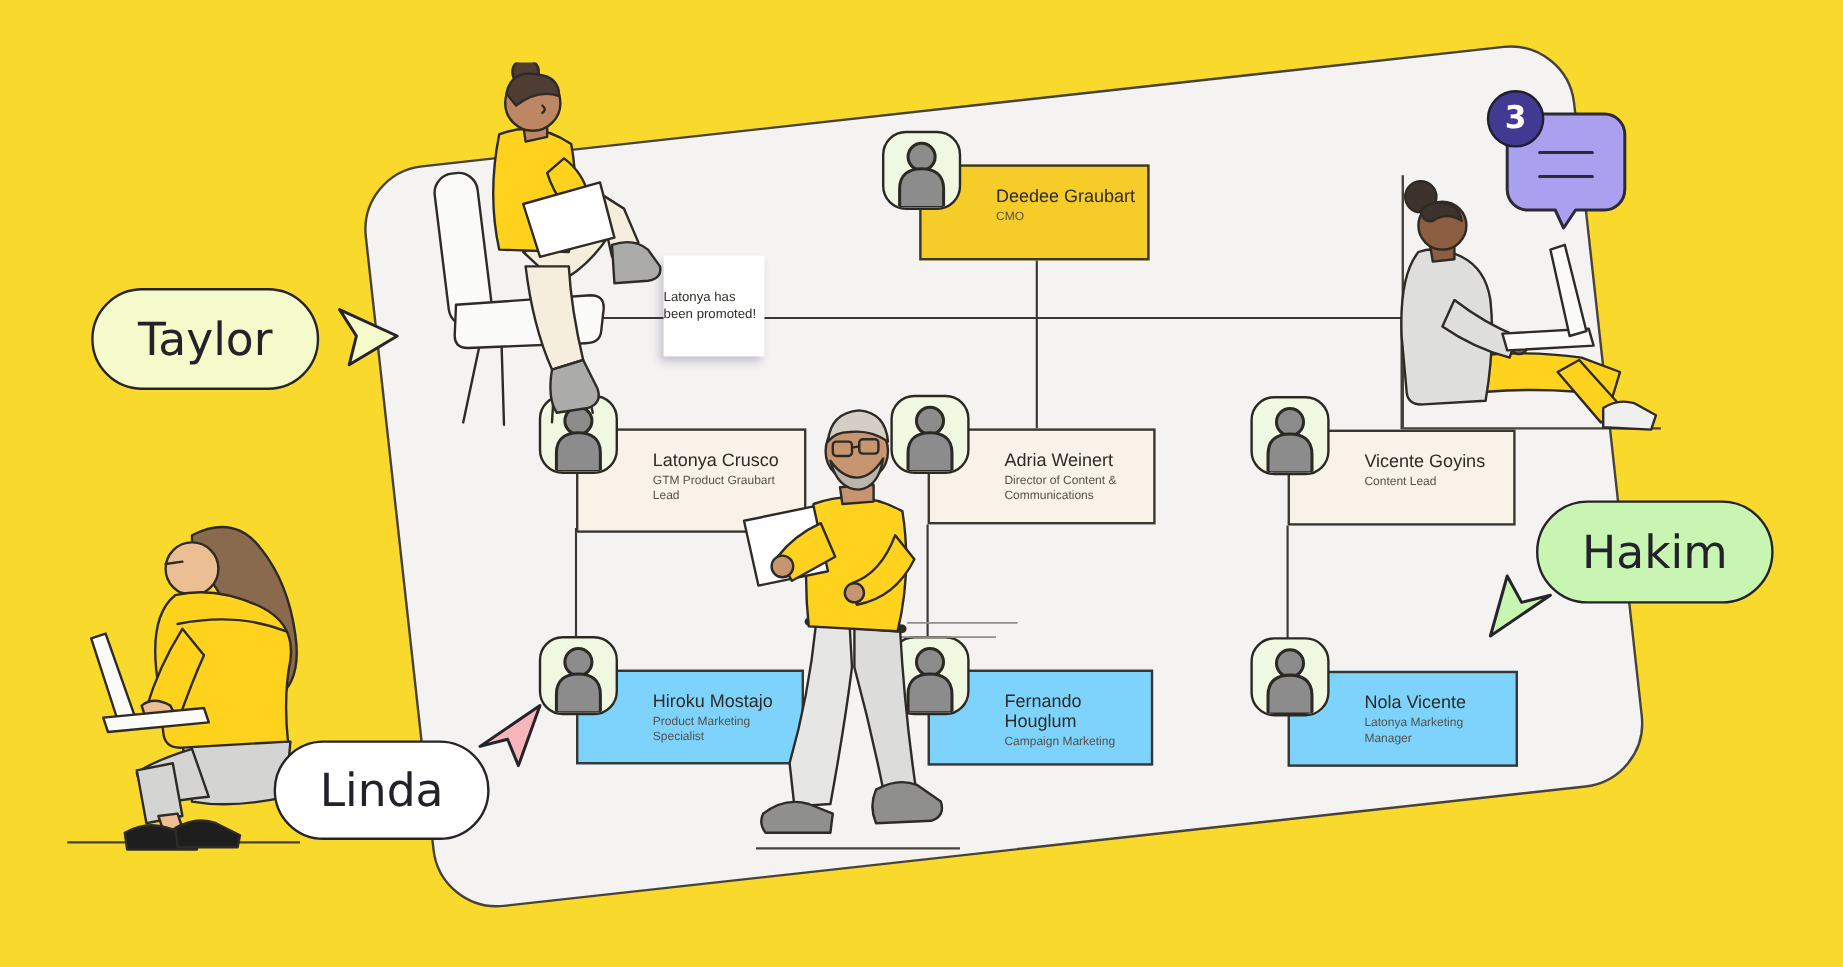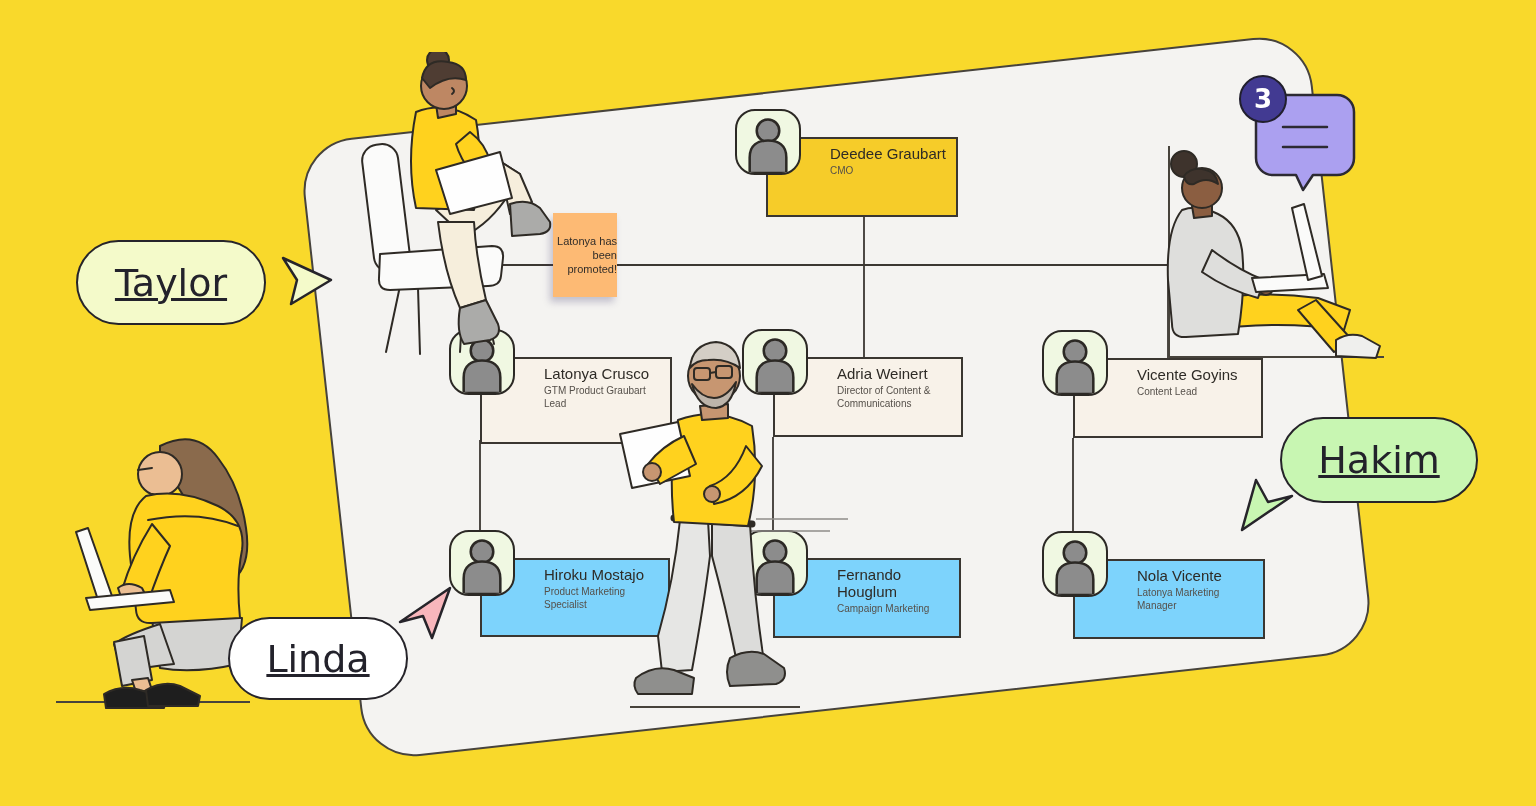--- a/index.html
+++ b/index.html
@@ -14,47 +14,47 @@
     left:329px;top:86px;width:1011px;height:618px;
     background:#F4F3F1;border:2px solid #47433C;border-radius:54px;
     transform:rotate(-6.3deg);z-index:1;
   }
   svg.layer{left:0;top:0;width:1536px;height:806px;pointer-events:none;}
   .connectors{z-index:2;}
   .decor{z-index:4;}
   
   .node{
     position:absolute;z-index:3;border:2px solid #3A3631;box-sizing:border-box;
-    padding:6px 8px 8px 62px;
+    padding:16px 8px 8px 62px;
   }
   .v-yellow{background:#F6CC29;}
   .v-cream{background:#F8F2E9;}
   .v-white{background:#7dd3fc;}
   .nname{font-size:15px;color:#2E2B26;margin-bottom:3px;}
   .nrole{font-size:10px;color:#55504A;line-height:1.25;}
   .avatar{
     position:absolute;left:-33px;top:-30px;width:66px;height:66px;
     background:#F0F8E2;border:2px solid #2C2925;border-radius:20px;
     box-sizing:border-box;overflow:hidden;
   }
   .avatar svg{display:block;width:100%;height:100%;}
   
   .sticky{
-    left:553px;top:213px;width:64px;height:84px;background:#fdba74;
-    z-index:5;display:flex;align-items:center;justify-content:center;text-align:right;
+    left:553px;top:213px;width:84px;height:84px;background:#ffffff;
+    z-index:5;display:flex;align-items:center;justify-content:center;text-align:left;
     font-size:11px;line-height:1.3;color:#312D29;
     box-shadow:-3px 5px 7px rgba(70,62,110,0.28);
   }
   
   .char{position:absolute;z-index:6;}
   
   .pill{
     position:absolute;z-index:8;border:2.5px solid #26242A;border-radius:45px;
     display:flex;align-items:center;justify-content:center;box-sizing:border-box;
-    font-family:"DejaVu Sans", sans-serif;font-size:38px;color:#23222B;text-decoration:underline;
+    font-family:"DejaVu Sans", sans-serif;font-size:38px;color:#23222B;
   }
   .pill-taylor{left:76px;top:240px;width:190px;height:85px;background:#F4FACA;}
   .pill-linda{left:228px;top:617px;width:180px;height:83px;background:#ffffff;}
   .pill-hakim{left:1280px;top:417px;width:198px;height:86px;background:#C8F6B2;}
   .cursor{position:absolute;z-index:8;}
   
   .bubble{left:1236px;top:70px;width:130px;height:125px;z-index:9;}
   .badge{
     left:1239px;top:75px;width:48px;height:48px;border-radius:50%;
     background:#423A92;border:2.5px solid #211F2E;box-sizing:border-box;

